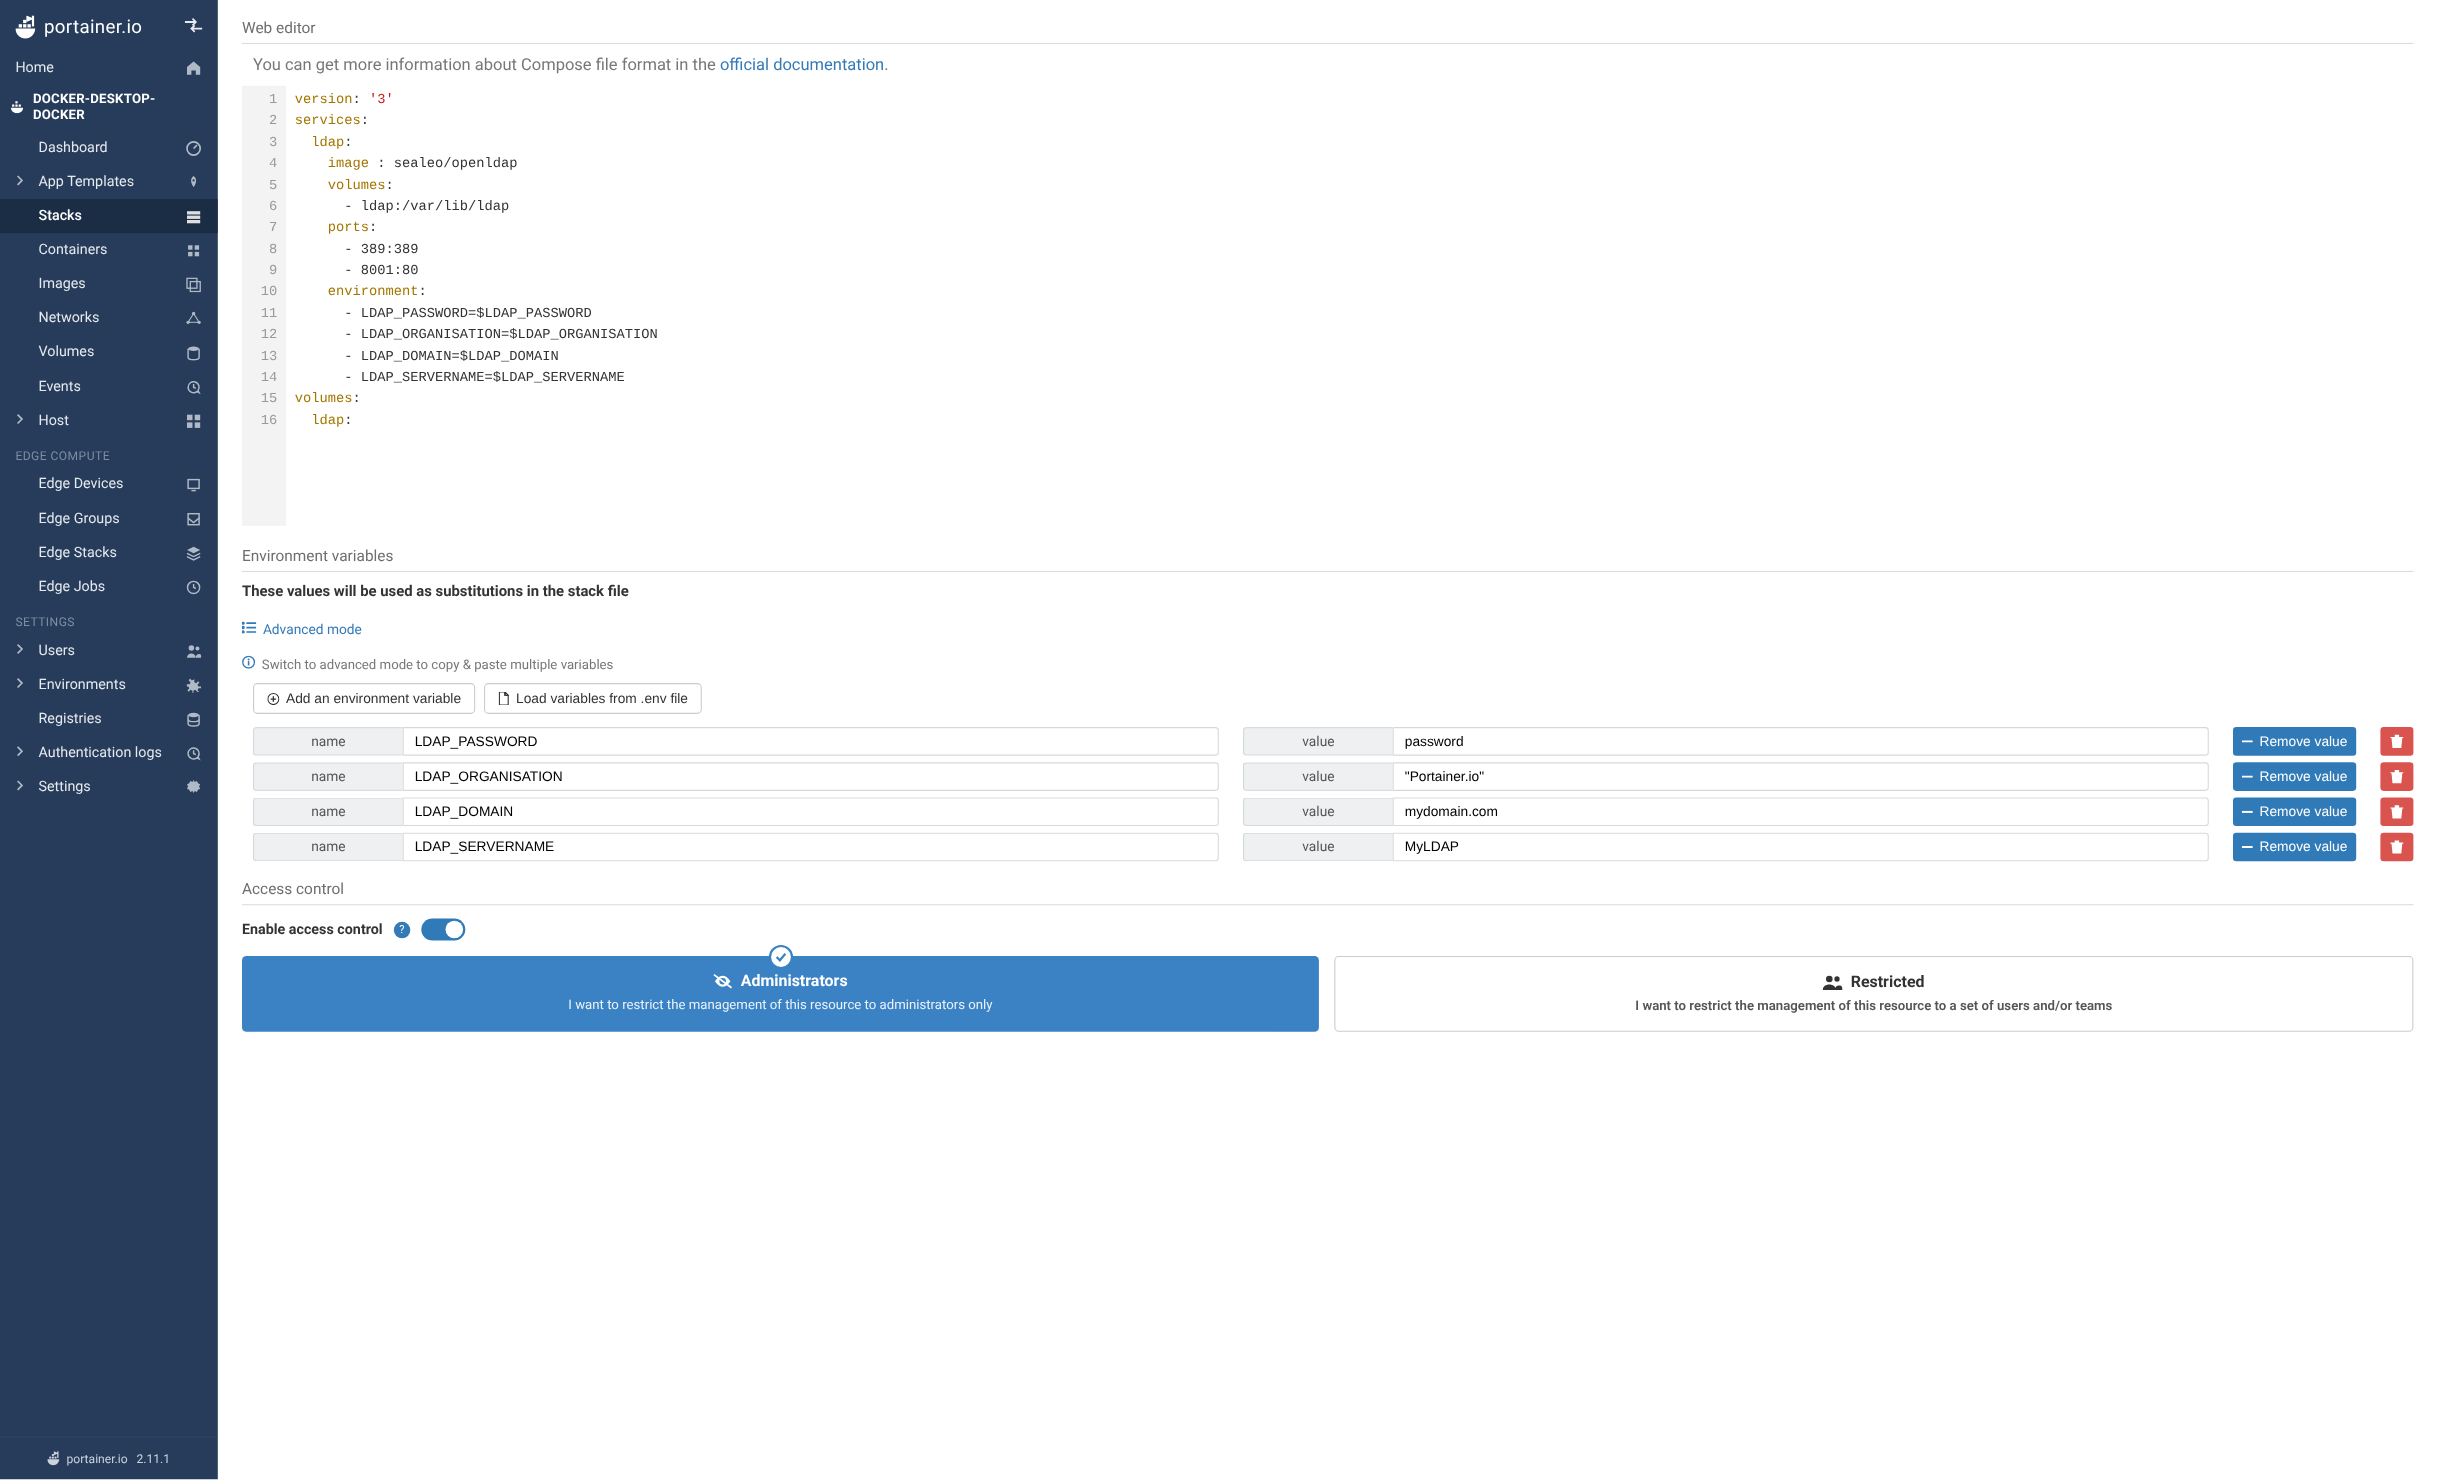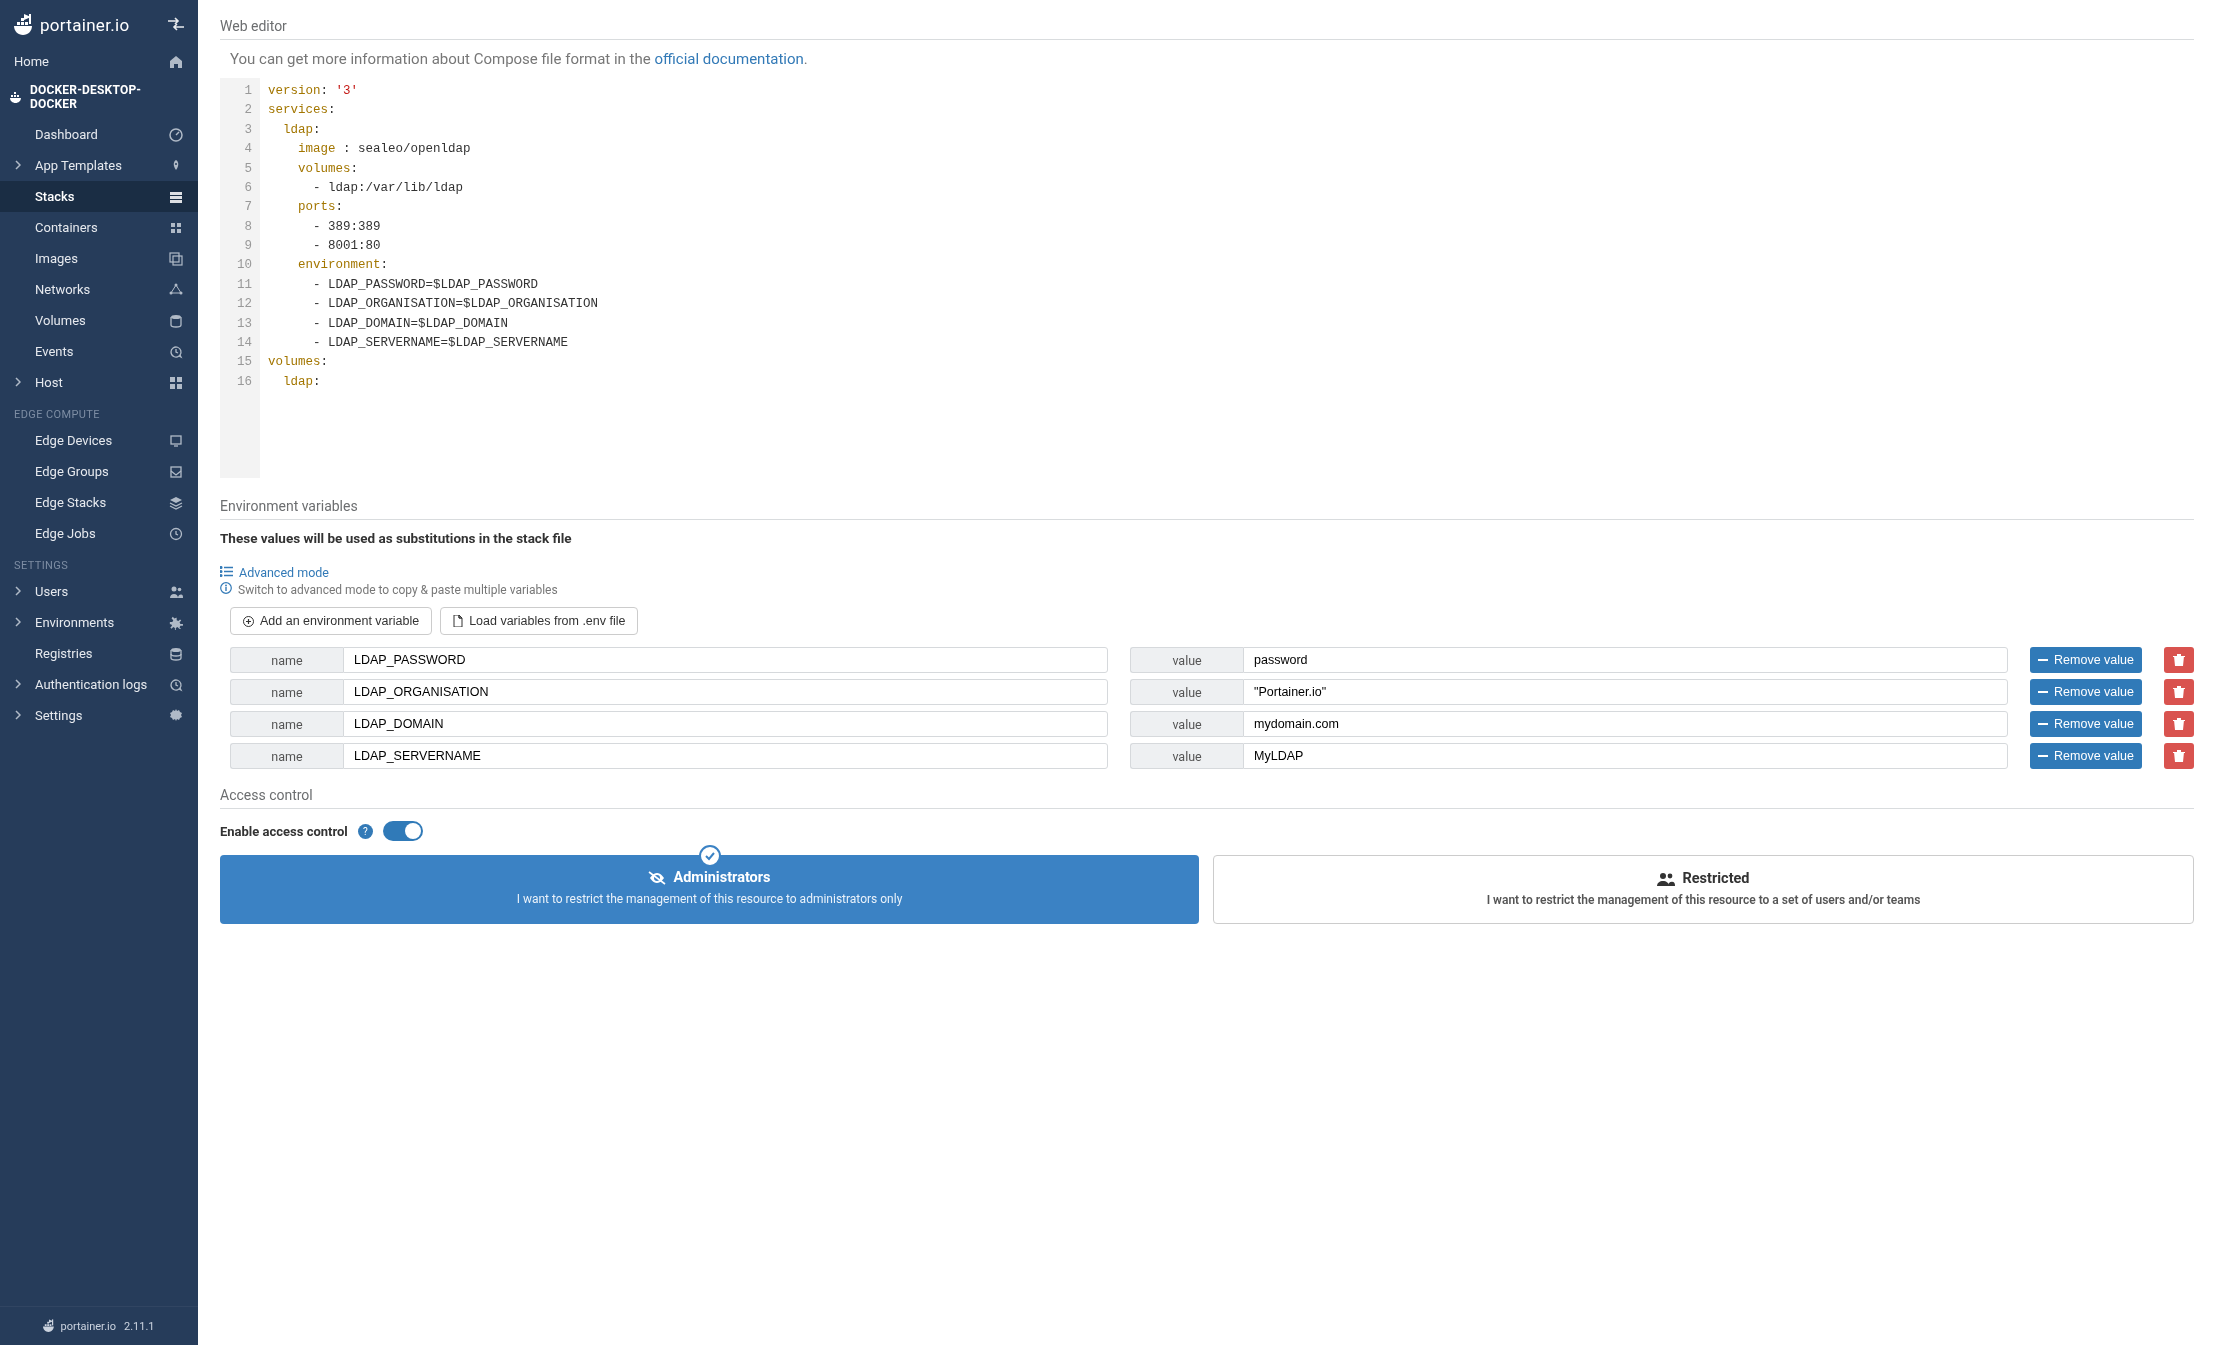--- a/index.html
+++ b/index.html
@@ -25,28 +25,28 @@
 .help-text { font-size: 15px; color: #777; margin: 8px 0 10px 10px; }
 .help-text a { color: #337ab7; text-decoration: none; }
 .editor { display: flex; background: #fff; border-radius: 3px; margin-bottom: 20px; min-height: 400px; }
 .gutter { width: 40px; background: #f3f3f3; color: #999; text-align: right; padding: 4px 8px 4px 4px; font-family: Menlo, Consolas, "Courier New", monospace; font-size: 12.5px; line-height: 1.55; user-select: none; }
 .code { padding: 4px 8px; font-family: Menlo, Consolas, "Courier New", monospace; font-size: 12.5px; line-height: 1.55; white-space: pre; flex: 1; }
 .c-key { color: #a37600; }
 .c-str { color: #c41a16; }
 .subheading { font-size: 13.5px; font-weight: 700; color: #333; margin: 10px 0 18px 0; }
 .adv-link { display: inline-flex; align-items: center; gap: 6px; color: #337ab7; font-size: 12.5px; cursor: pointer; }
 .adv-link .list-icon { color: #337ab7; }
-.adv-note { font-size: 12px; color: #777; margin-top: 2px; margin-bottom: 10px; display: flex; align-items: center; gap: 6px; }
+.adv-note { font-size: 12px; color: #777; margin-top: 16px; margin-bottom: 10px; display: flex; align-items: center; gap: 6px; }
 .adv-note .info-icon { color: #337ab7; }
 .btn-row { display: flex; gap: 8px; margin: 10px 0 12px 10px; }
 .btn { display: inline-flex; align-items: center; gap: 6px; border: 1px solid #ccc; background: #fff; color: #333; border-radius: 4px; padding: 6px 12px; font-size: 12.5px; cursor: pointer; }
 .vars-grid { display: flex; flex-direction: column; gap: 6px; margin-left: 10px; margin-bottom: 18px; }
 .var-row { display: flex; gap: 22px; align-items: stretch; }
 .field-group { display: flex; flex: 1; }
-.field-label { width: 113px; display: flex; align-items: center; justify-content: center; background: #eef0f2; border: 1px solid #d6d9dc; border-right: none; color: #555; font-size: 12.5px; border-radius: 3px 0 0 3px; }
+.field-label { width: 136px; display: flex; align-items: center; justify-content: center; background: #eef0f2; border: 1px solid #d6d9dc; border-right: none; color: #555; font-size: 12.5px; border-radius: 3px 0 0 3px; }
 .field-input { flex: 1; border: 1px solid #d6d9dc; padding: 5px 10px; font-size: 12.5px; border-radius: 0 3px 3px 0; outline: none; }
 .remove-btn { background: #307ab8; color: #fff; border: none; border-radius: 3px; padding: 0 8px; font-size: 12.5px; display: flex; align-items: center; gap: 6px; cursor: pointer; }
 .delete-btn { background: #d9534f; color: #fff; border: none; border-radius: 3px; width: 30px; display: flex; align-items: center; justify-content: center; cursor: pointer; }
 .toggle-row { display: flex; align-items: center; gap: 10px; margin: 12px 0 14px 0; }
 .toggle-label { font-size: 13px; font-weight: 700; }
 .help-icon { width: 15px; height: 15px; border-radius: 50%; background: #337ab7; color: #fff; font-size: 10px; display: inline-flex; align-items: center; justify-content: center; cursor: pointer; }
 .toggle { width: 40px; height: 20px; border-radius: 20px; background: #307ab8; position: relative; cursor: pointer; }
 .toggle .knob { position: absolute; right: 2px; top: 2px; width: 16px; height: 16px; border-radius: 50%; background: #fff; }
 .access-cards { display: flex; gap: 14px; }
 .card { flex: 1; border-radius: 4px; padding: 14px 18px 16px 18px; text-align: center; cursor: pointer; position: relative; }

